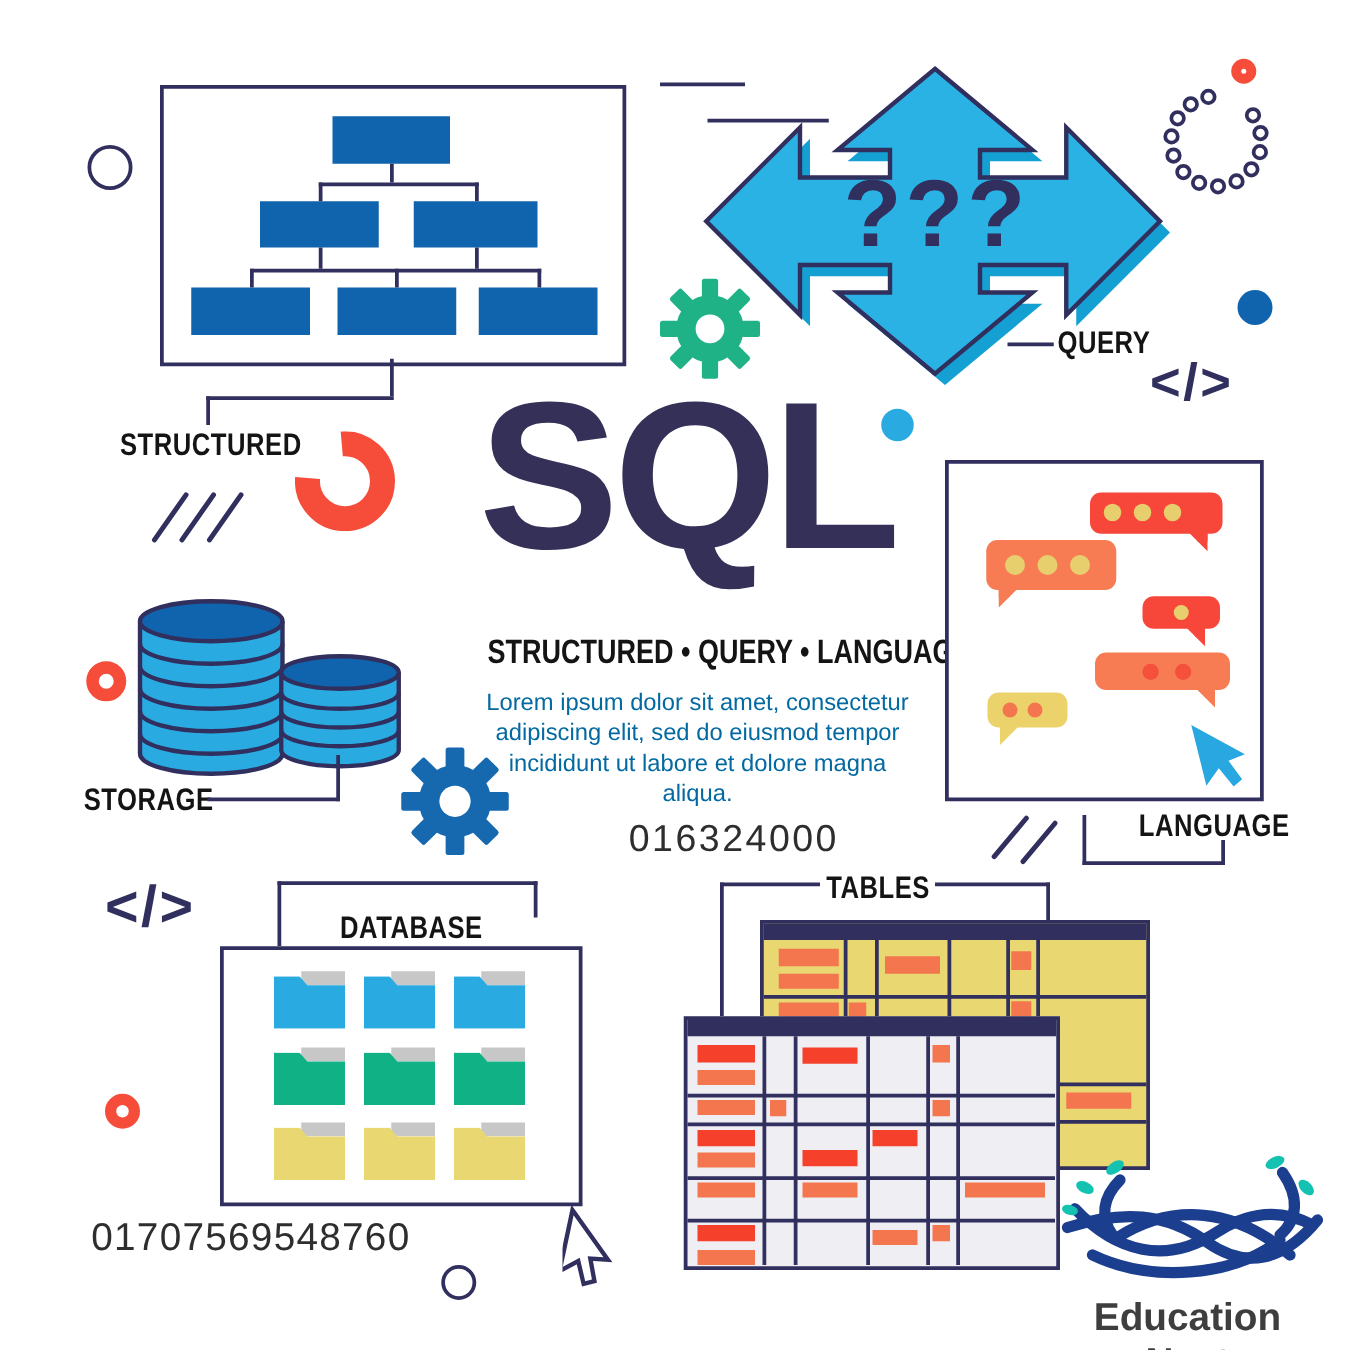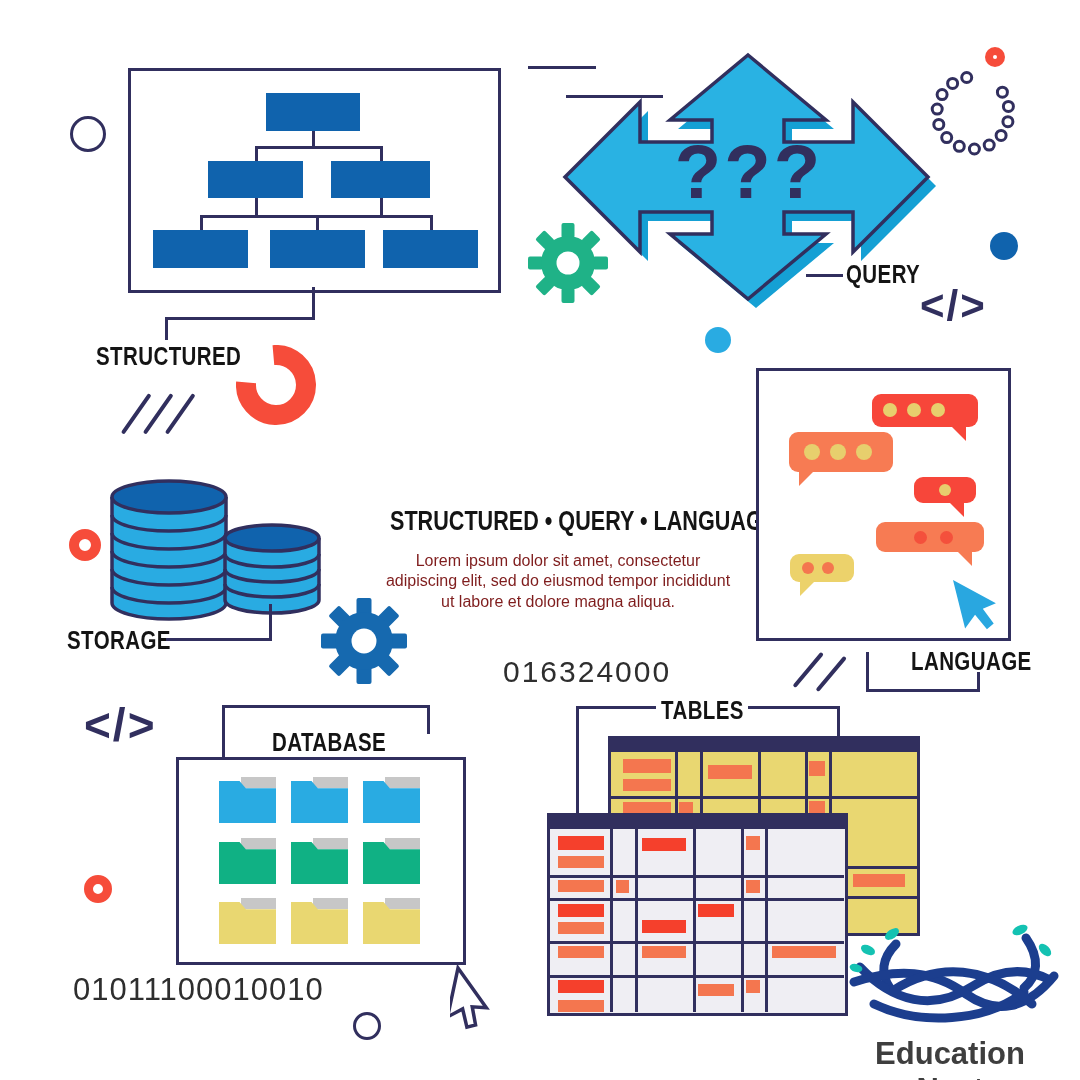--- a/index.html
+++ b/index.html
@@ -109,23 +109,24 @@
         <circle cx="79.9" cy="53.7" r="5"></circle>
         <circle cx="80.4" cy="38.4" r="5"></circle>
       <circle cx="74.4" cy="24.2" r="5"></circle>
     </g>
   </svg>
   <div class="dot" style="left:985px;top:47px;width:20px;height:20px;background:#f64c3a;"></div>
   <div class="dot" style="left:993px;top:55px;width:4px;height:4px;background:#fff;"></div>
   <div class="dot" style="left:990px;top:232px;width:28px;height:28px;background:#1063ad;"></div>
   <div class="codeglyph" style="left:920px;top:282px;">&lt;/&gt;</div>
 
+  <div class="abs" style="left:383px;top:296px;font-size:168px;font-weight:bold;letter-spacing:-4px;line-height:1;color:#343058;">SQL</div>
   <div class="dot" style="left:705px;top:327px;width:26px;height:26px;background:#29abe2;"></div>
   <div class="abs" style="left:348px;top:506px;width:420px;text-align:center;font-size:27px;font-weight:bold;color:#141414;transform:scaleX(0.8);transform-origin:center;white-space:nowrap;">STRUCTURED • QUERY •  LANGUAGE</div>
-  <div class="abs" style="left:380px;top:551px;width:356px;text-align:center;font-size:16px;line-height:1.28;color:#7f1d1d;">Lorem ipsum dolor sit amet, consectetur adipiscing elit, sed do eiusmod tempor incididunt ut labore et dolore magna aliqua.</div>
+  <div class="abs" style="left:380px;top:551px;width:356px;text-align:center;font-size:19px;line-height:1.28;color:#0369a1;">Lorem ipsum dolor sit amet, consectetur adipiscing elit, sed do eiusmod tempor incididunt ut labore et dolore magna aliqua.</div>
 
   <svg class="abs" style="left:103px;top:468px;" width="230" height="160">
     <g stroke="#312f5e" stroke-width="3.5">
       <path d="M 9 29 L 9 135 A 57 16 0 0 0 123 135 L 123 29" fill="#29abe2"></path>
       <path d="M 9 47 A 57 16 0 0 0 123 47" fill="none"></path>
       <path d="M 9 65 A 57 16 0 0 0 123 65" fill="none"></path>
       <path d="M 9 83 A 57 16 0 0 0 123 83" fill="none"></path>
       <path d="M 9 101 A 57 16 0 0 0 123 101" fill="none"></path>
       <path d="M 9 119 A 57 16 0 0 0 123 119" fill="none"></path>
       <ellipse cx="66" cy="29" rx="57" ry="16" fill="#1063ad"></ellipse>
@@ -287,21 +288,21 @@
     <div class="folder" style="left:112px;top:138px;">
         <div class="ftab"></div>
         <div class="fbody" style="background:#e9d771;"></div>
       </div>
     <div class="folder" style="left:184px;top:138px;">
         <div class="ftab"></div>
         <div class="fbody" style="background:#e9d771;"></div>
       </div>
   </div>
   <div class="ring" style="left:84px;top:875px;width:10px;height:10px;border-width:9px;"></div>
-  <div class="binary" style="left:73px;top:972px;font-size:31px;letter-spacing:1px;">01011100010010</div>
+  <div class="binary" style="left:73px;top:972px;font-size:31px;letter-spacing:1px;">01707569548760</div>
   <div class="dot" style="left:353px;top:1012px;width:22px;height:22px;border:3.5px solid #312f5e;"></div>
   <svg class="abs" style="left:450px;top:963px;" width="60" height="70">
     <polygon points="0,0 0,50 13,39 21,56 29,52 22,35 36,33" fill="#ffffff" stroke="#312f5e" stroke-width="3.5" transform="translate(8,5) rotate(12)"></polygon>
   </svg>
 
   <svg class="abs" style="left:848px;top:922px;" width="215" height="110">
     <g stroke="#1c3e8e" stroke-width="9" fill="none" stroke-linecap="round">
       <path d="M 48 22 C 34 36 32 52 42 66"></path>
       <path d="M 178 16 C 192 36 190 54 176 66"></path>
       <path d="M 12 45 C 45 80 85 90 125 64 C 150 48 175 44 202 58"></path>

